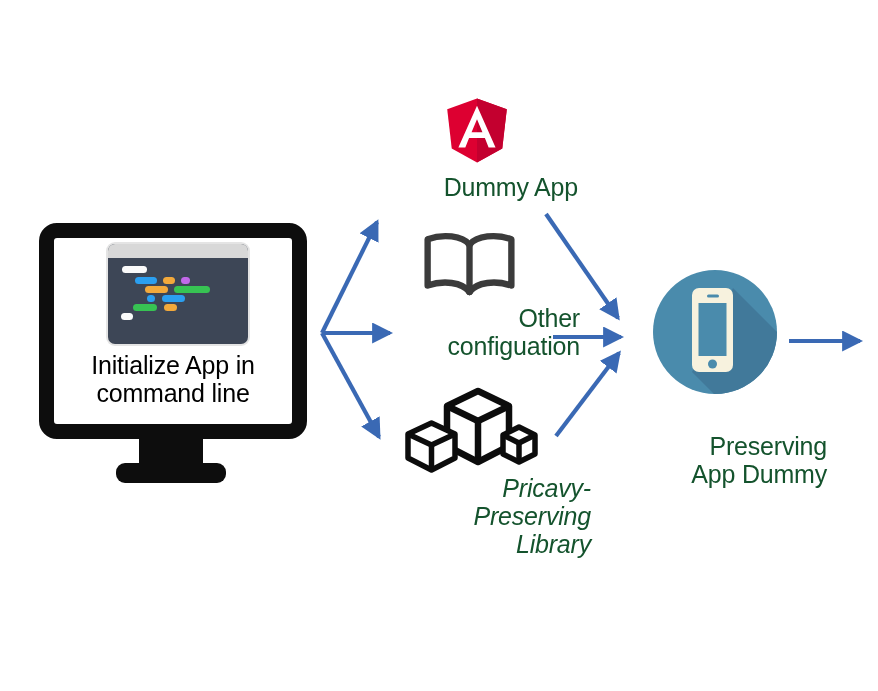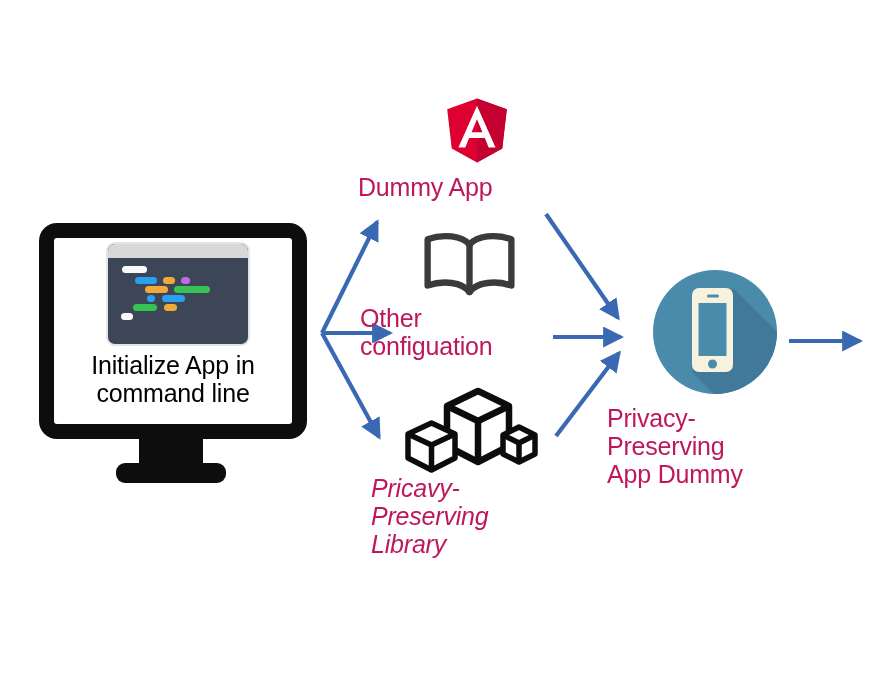--- a/index.html
+++ b/index.html
@@ -8,24 +8,24 @@
     background: #ffffff;
     font-family: "Liberation Sans", "DejaVu Sans", sans-serif;
     position: relative;
     overflow: hidden;
     color: #000;
   }
 
   
   .node-label {
     position: absolute;
-    text-align: left;
+    text-align: right;
     font-size: 25px;
     line-height: 28px;
-    color: #be185d;
+    color: #14532d;
     letter-spacing: -0.2px;
     white-space: nowrap;
   }
 
   
   .monitor-frame {
     position: absolute;
     left: 39px; top: 223px;
     width: 268px; height: 216px;
     box-sizing: border-box;
@@ -198,17 +198,17 @@
     <circle cx="62" cy="62" r="62" fill="#4a8bac"></circle>
     <polygon points="80,18 230,168 189,252 39,102" fill="#41799a" clip-path="url(#circ-clip)"></polygon>
     <g>
       <rect x="39" y="18" width="41" height="84" rx="7" fill="#f7f2de"></rect>
       <rect x="45.5" y="33" width="28" height="53" fill="#4a8bac"></rect>
       <rect x="54" y="24.5" width="12" height="3" rx="1.5" fill="#4a8bac"></rect>
       <circle cx="59.5" cy="94" r="4.5" fill="#4a8bac"></circle>
     </g>
   </svg>
   <div class="node-label" style="left:607px;top:404px;width:220px;">
-    <span>Privacy-</span><br>
+    <br>
     <span>Preserving</span><br>
     <span>App Dummy</span>
   </div>
 </div>
 
 </body></html>

